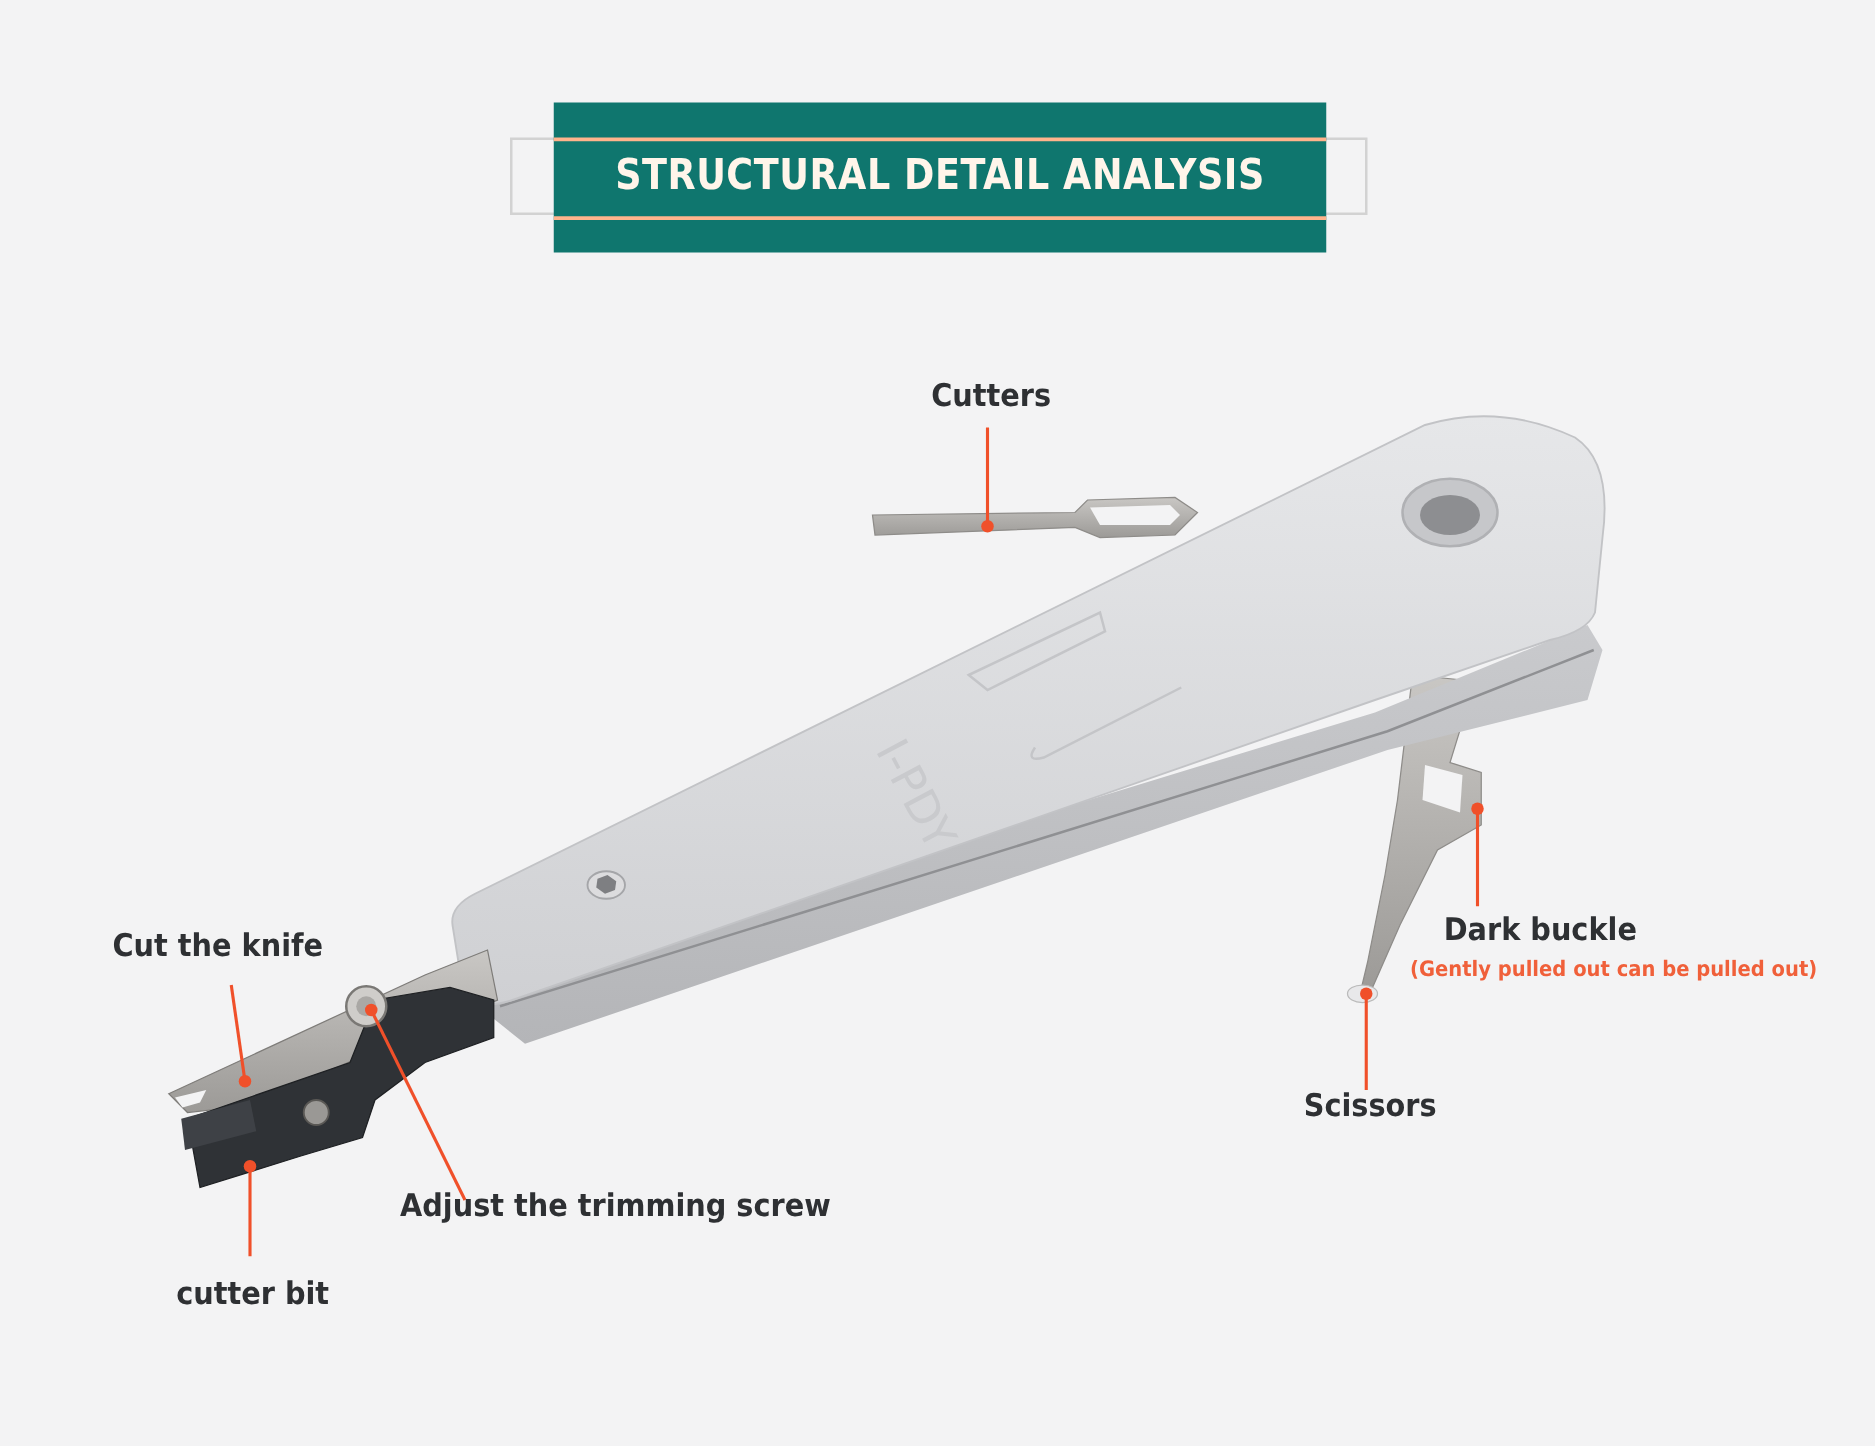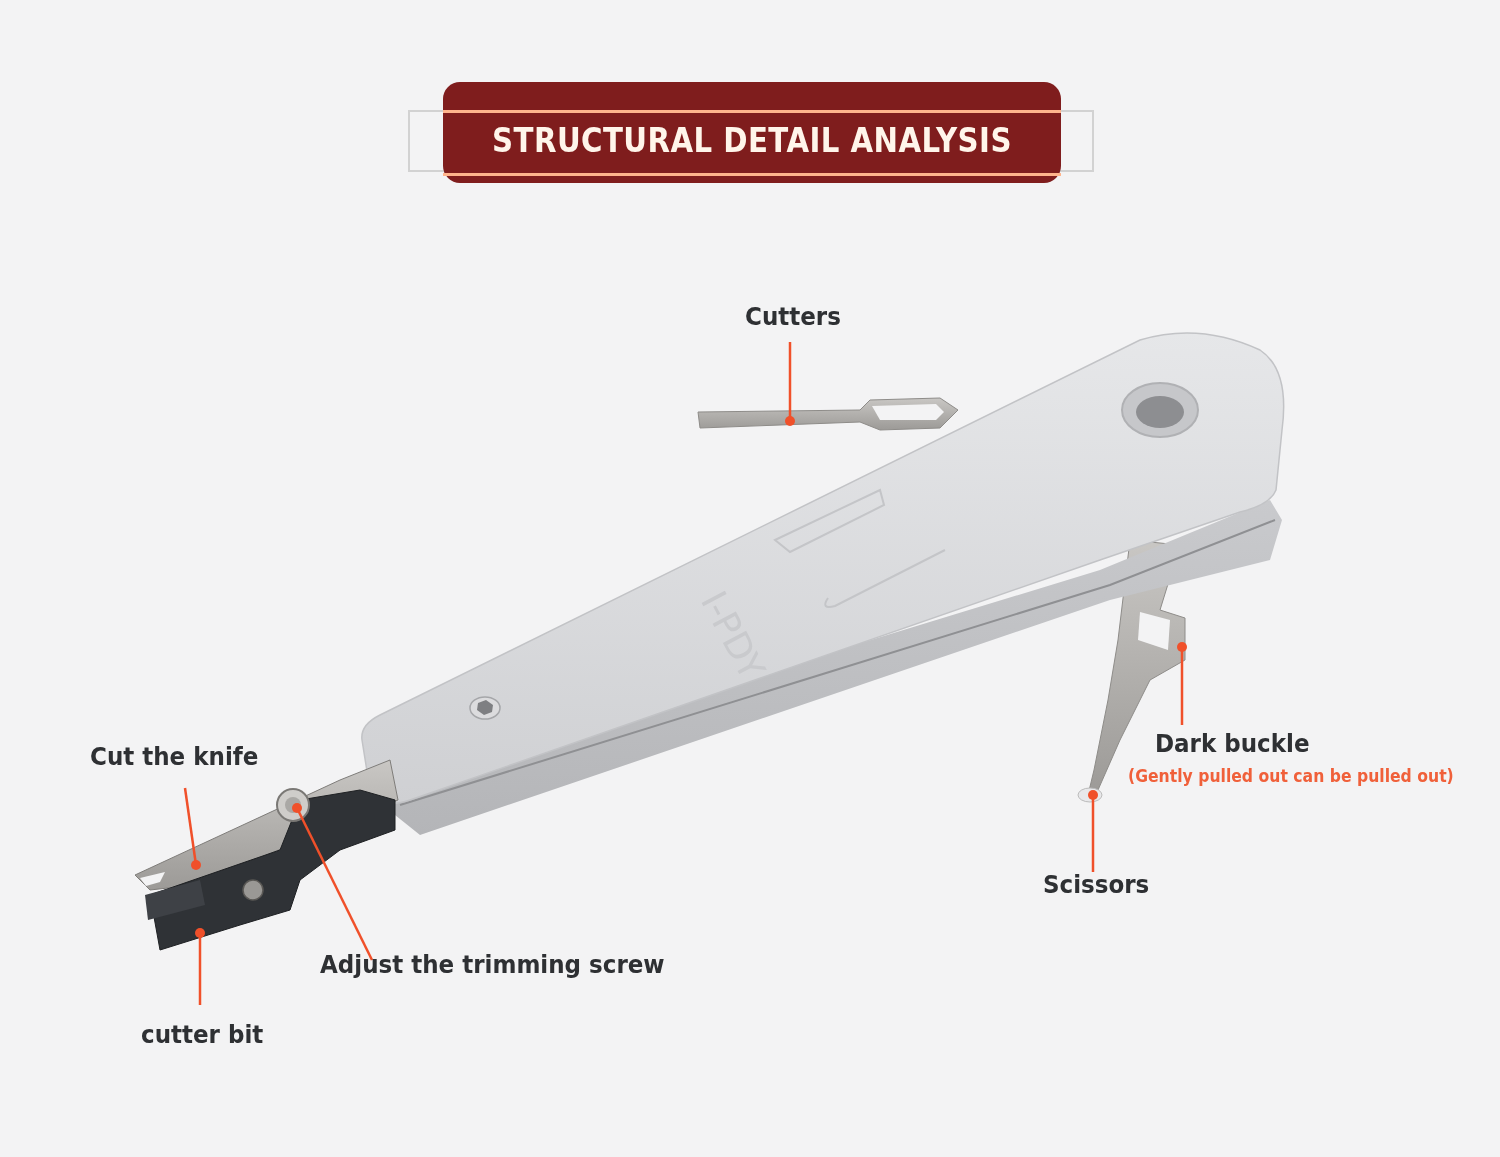--- a/index.html
+++ b/index.html
@@ -7,23 +7,22 @@
     width: 1500px; height: 1157px; position: relative; overflow: hidden;
     background: #f3f3f4;
     font-family: "DejaVu Sans", "Liberation Sans", sans-serif;
   }
   .frame { position: absolute; left: 0; top: 0; width: 1500px; height: 1157px; background: #f3f3f4; }
   .title-outline {
     position: absolute; left: 408px; top: 110px; width: 686px; height: 62px;
     border: 2px solid #d2d2d2; box-sizing: border-box;
   }
   .title-bar {
-    position: absolute; left: 443px; top: 82px; width: 618px; height: 101px;
-    background: #7f1d1d;
-    border-radius: 17px;
+    position: absolute; left: 443px; top: 82px; width: 618px; height: 120px;
+    background: #0f766e;
   }
   .title-bar .line { position: absolute; left: 0; width: 100%; height: 3px; background: #ffb48c; }
   .title-bar .line.top { top: 28px; }
   .title-bar .line.bot { top: 91px; }
   .title-text {
     position: absolute; left: 0; top: 38px; width: 100%; text-align: center;
     color: #fff5ea; font-size: 34px; font-weight: bold; letter-spacing: 0.5px;
     font-family: "DejaVu Sans", sans-serif; transform: scaleX(0.86);
   }
   svg.tool { position: absolute; left: 0; top: 0; }

